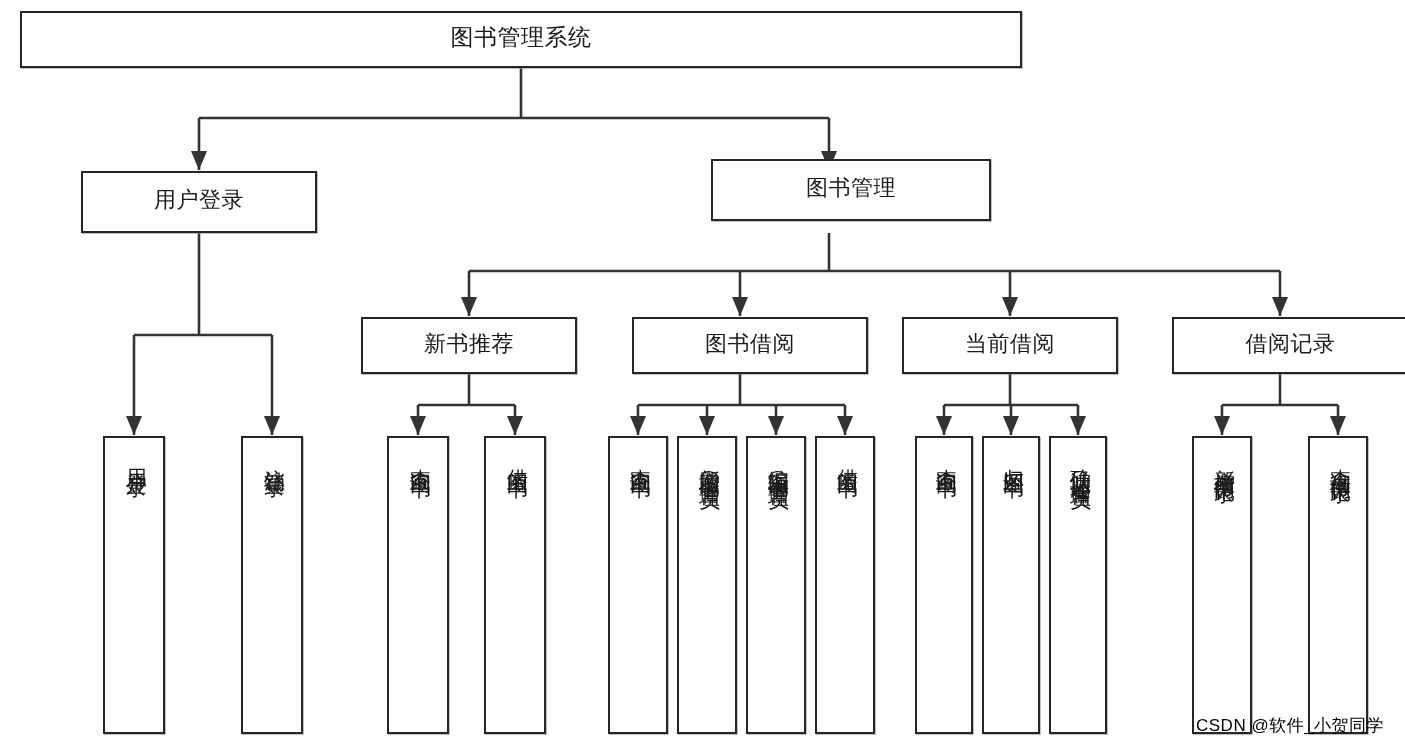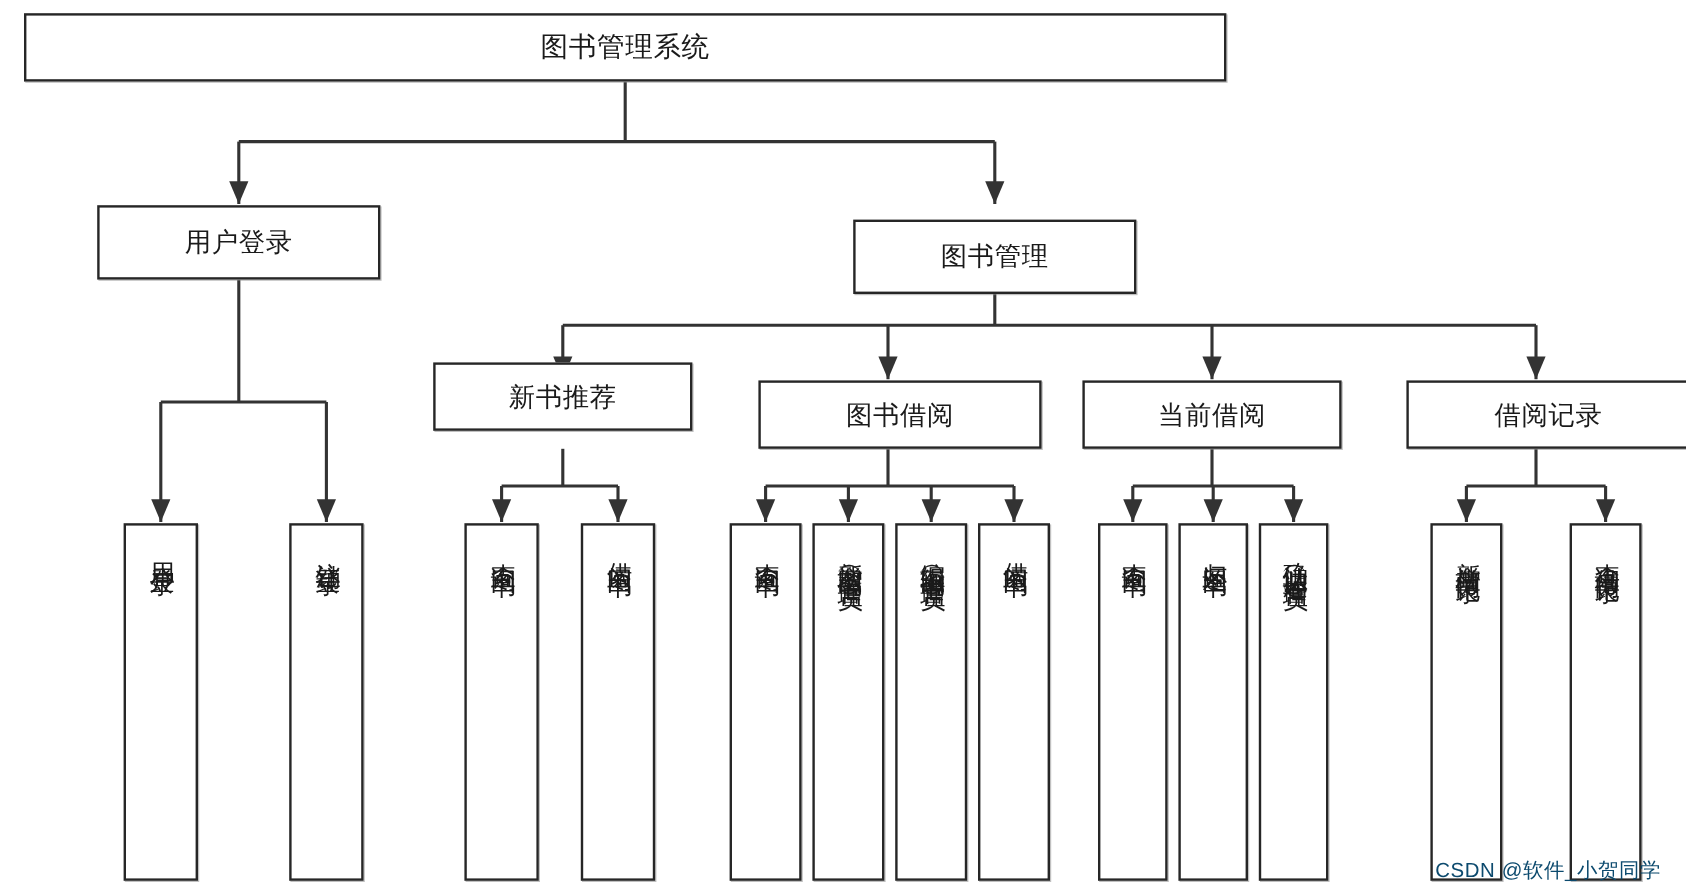--- a/index.html
+++ b/index.html
@@ -36,37 +36,38 @@
     justify-content: center;
     box-shadow: 1px 1px 0 rgba(140,140,140,0.55);
   }
   .node-label {
     font-size: 22px;
     line-height: 1.18;
     letter-spacing: 0.5px;
     color: #1a1a1a;
     text-align: center;
     white-space: nowrap;
+    font-family: Liberation Mono, monospace;
   }
   .node.vertical {
     align-items: flex-start;
     padding-top: 14px;
   }
   .node.vertical .node-label {
     writing-mode: vertical-rl;
     text-orientation: upright;
     letter-spacing: 3px;
     white-space: nowrap;
     font-size: 21px;
   }
   .node.root .node-label { font-size: 23px; }
   .watermark {
     position: absolute;
     font-size: 17px;
-    color: #0c4a6e;
+    color: #000000;
     white-space: nowrap;
     letter-spacing: 0.5px;
   }
 </style>
 </head>
 <body>
 
 <div id="canvas">
   <svg id="edge-layer" viewBox="0 0 1405 747" xmlns="http://www.w3.org/2000/svg">
       <line x1="521" y1="68" x2="521" y2="118" stroke="#333333" stroke-width="2.6"></line>
@@ -122,24 +123,24 @@
       <line x1="1338" y1="405" x2="1338" y2="435" stroke="#333333" stroke-width="2.6"></line>
       <polygon points="1330,416 1346,416 1338,435" fill="#333333"></polygon>
     </svg>
   <div id="node-layer">
       <div class="node root" style="left: 20px; top: 11px; width: 1002px; height: 57px;">
         <span class="node-label">图书管理系统</span>
       </div>
       <div class="node" style="left: 81px; top: 171px; width: 236px; height: 62px;">
         <span class="node-label">用户登录</span>
       </div>
-      <div class="node" style="left: 711px; top: 183px; width: 236px; height: 62px; align-items: center;">
+      <div class="node" style="left: 711px; top: 159px; width: 280px; height: 62px; align-items: center;">
         <span class="node-label">图书管理</span>
       </div>
-      <div class="node" style="left: 361px; top: 302px; width: 216px; height: 57px;">
+      <div class="node" style="left: 361px; top: 317px; width: 216px; height: 57px;">
         <span class="node-label">新书推荐</span>
       </div>
       <div class="node" style="left: 632px; top: 317px; width: 236px; height: 57px;">
         <span class="node-label">图书借阅</span>
       </div>
       <div class="node" style="left: 902px; top: 317px; width: 216px; height: 57px;">
         <span class="node-label">当前借阅</span>
       </div>
       <div class="node" style="left: 1172px; top: 317px; width: 237px; height: 57px;">
         <span class="node-label">借阅记录</span>

